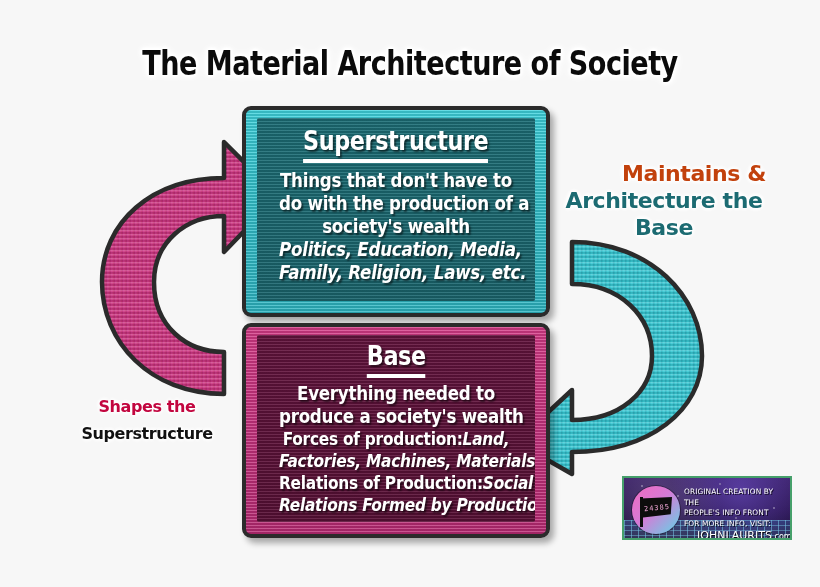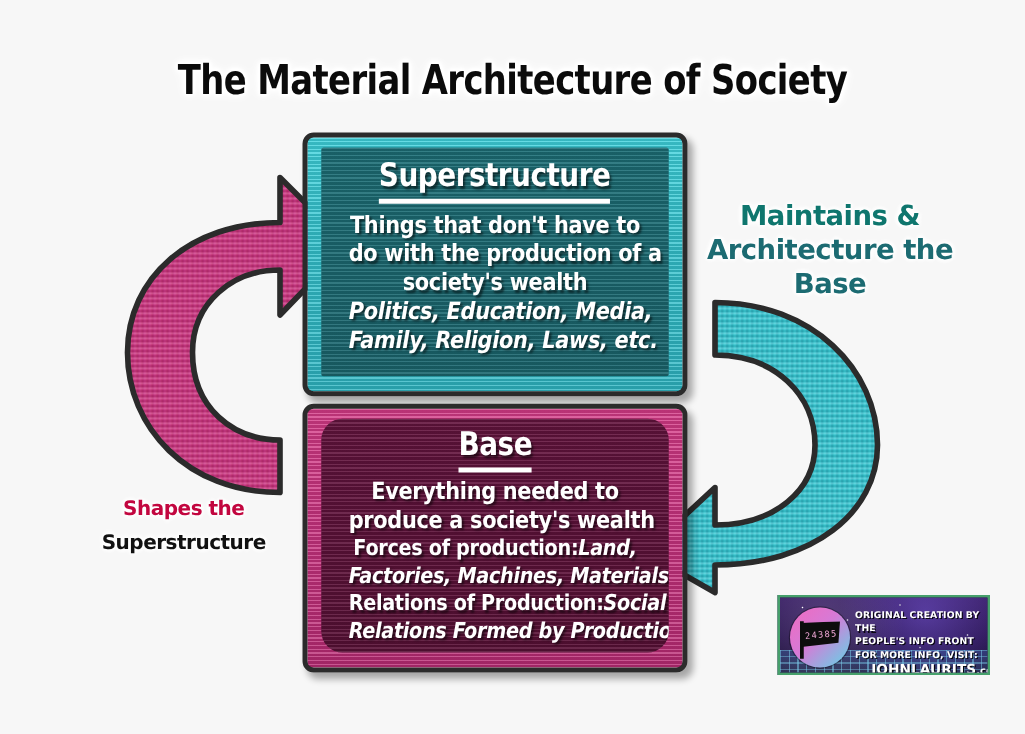--- a/index.html
+++ b/index.html
@@ -117,21 +117,20 @@
   #box-base {
     left: 242px;
     top: 323px;
     width: 308px;
     height: 215px;
     background:
       linear-gradient(to bottom, #d53b87 0%, #c93380 45%, #b92b74 100%);
   }
   #box-base .inner {
     background: linear-gradient(to bottom, #64143e 0%, #581036 100%);
-    border-radius: 17px;
   }
 
   
   .hd {
     font-family: "DejaVu Sans", sans-serif;
     font-weight: bold;
     font-size: 26px;
     letter-spacing: -0.5px;
     transform: scaleX(0.86);
     display: inline-block;
@@ -169,21 +168,21 @@
       0 0 3px #fff, 0 0 3px #fff, 0 0 6px #fff, 0 0 8px #fff,
       2px 0 3px #fff, -2px 0 3px #fff, 0 2px 3px #fff, 0 -2px 3px #fff;
   }
   #label-right {
     left: 562px;
     top: 160px;
     width: 204px;
     font-size: 22px;
     letter-spacing: -0.4px;
   }
-  #label-right .l1 { color: #0f766e; display: block; }
+  #label-right .l1 { color: #c2410c; display: block; text-align: right; }
   #label-right .l2 { color: #1c6b72; display: block; }
   #label-left {
     left: 44px;
     top: 393px;
     width: 206px;
     font-size: 16px;
     letter-spacing: -0.4px;
   }
   #label-left .l1 { color: #c2063f; display: block; }
   #label-left .l2 { color: #111111; display: block; }
@@ -261,21 +260,21 @@
     letter-spacing: 1px;
     transform: rotate(-5deg);
   }
   #badge .btext {
     position: absolute;
     left: 60px;
     top: 9px;
     width: 106px;
     color: #ffffff;
     font-family: "DejaVu Sans", sans-serif;
-    font-weight: bold;
+    font-weight: normal;
     font-size: 7.4px;
     line-height: 10.5px;
     letter-spacing: 0.1px;
     text-shadow: 1px 1px 0 rgba(0,0,0,0.85);
   }
   #badge .btext .big {
     font-size: 11px;
     line-height: 13px;
     display: block;
     letter-spacing: 0px;

